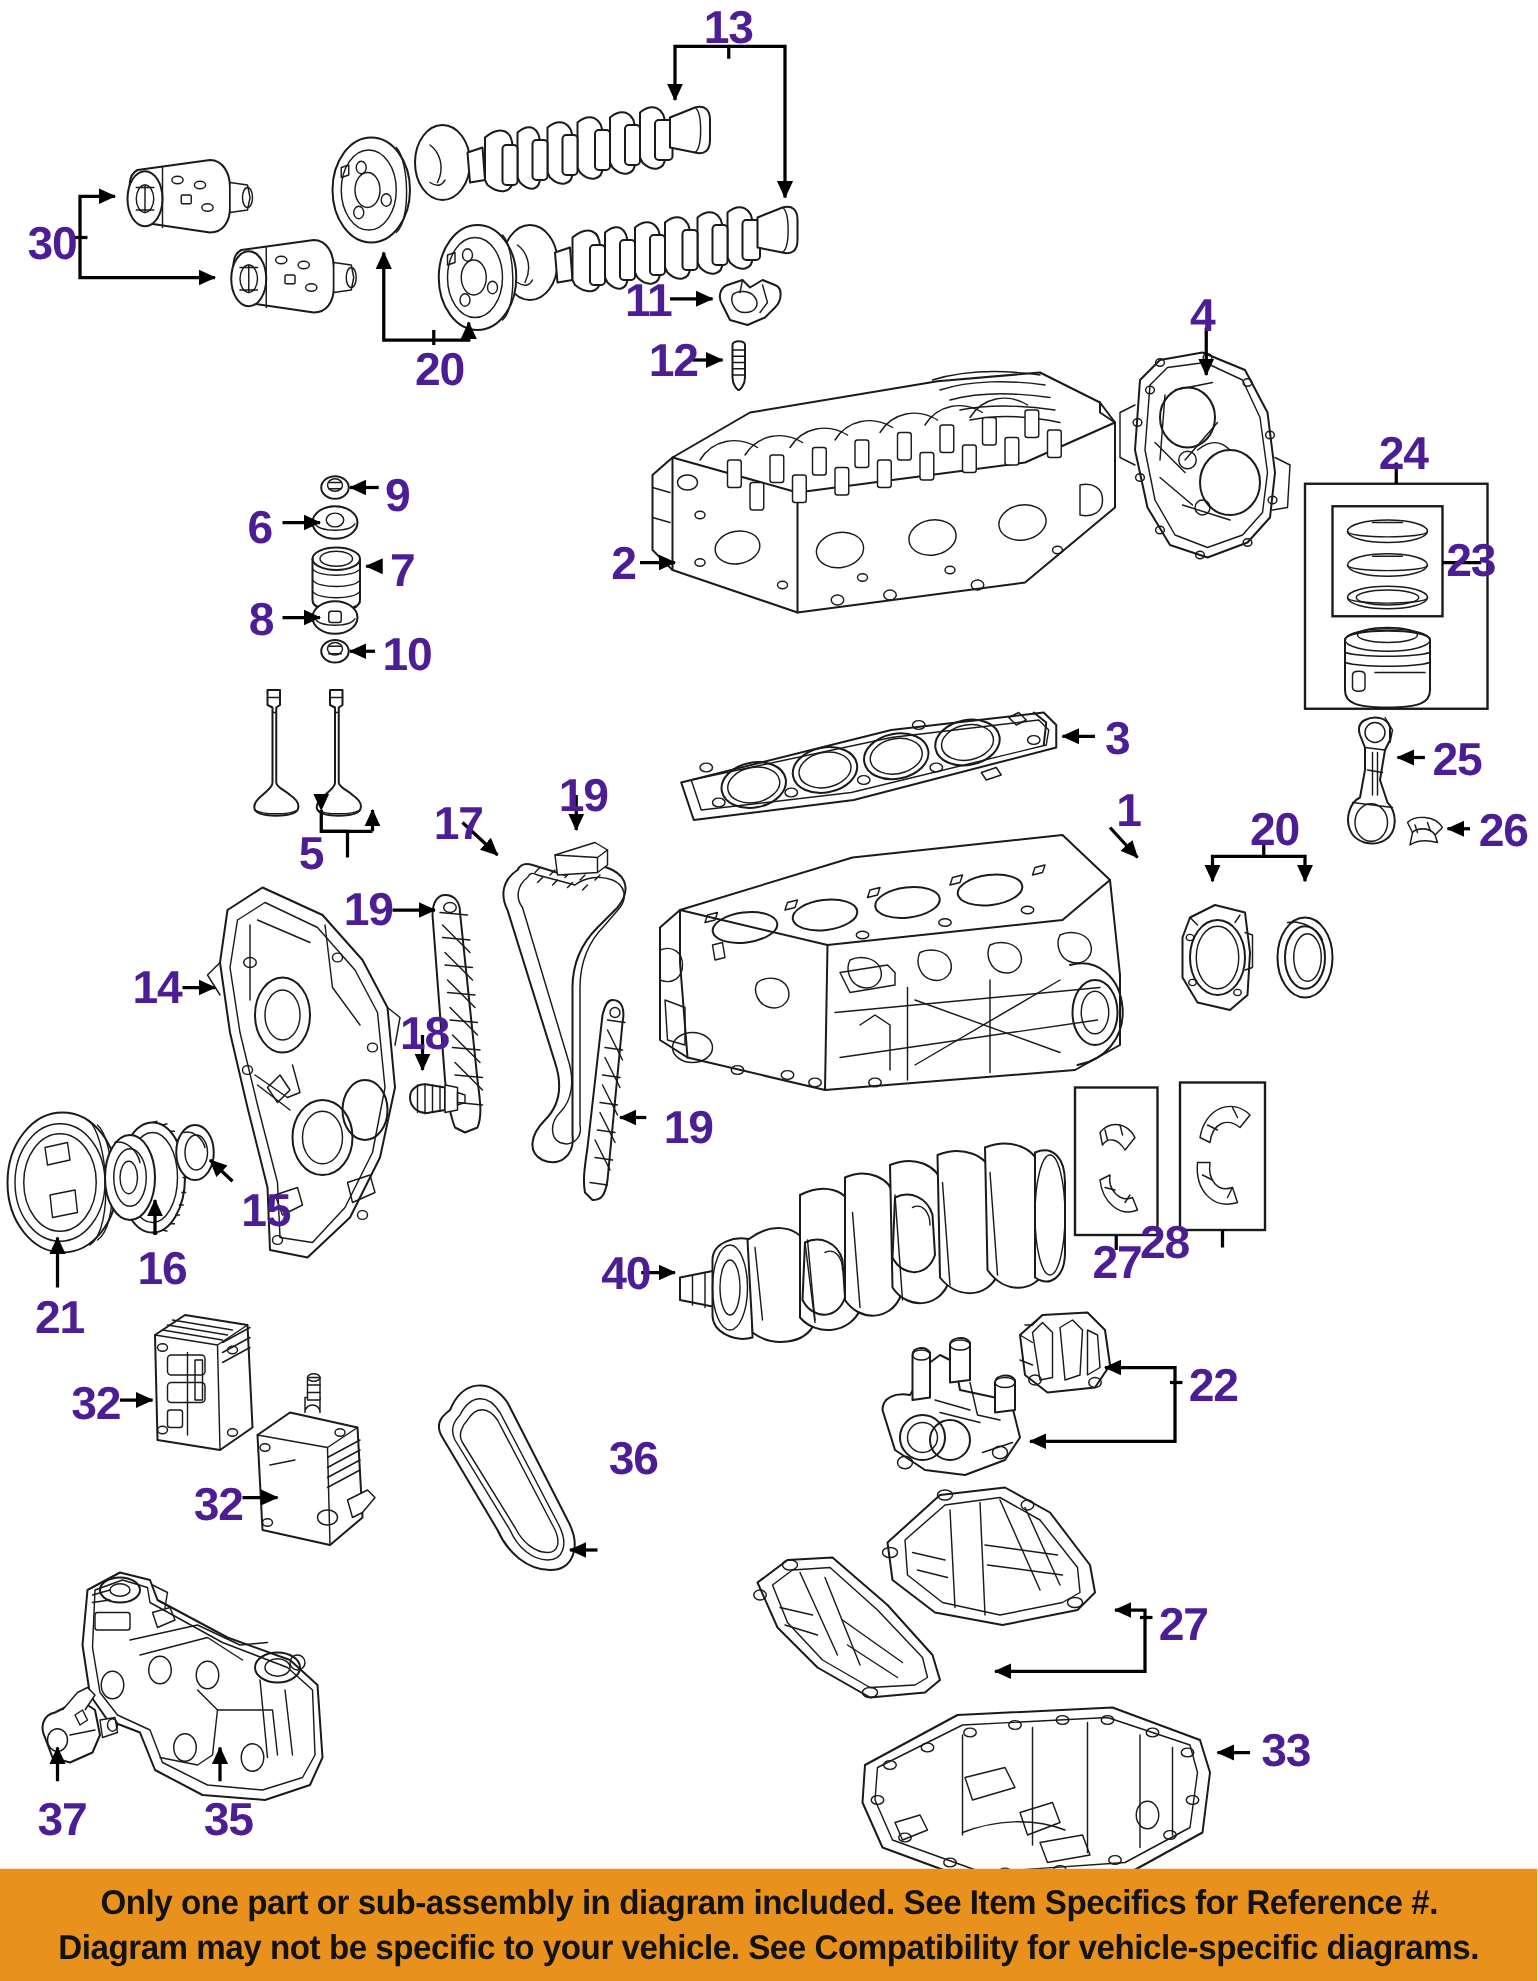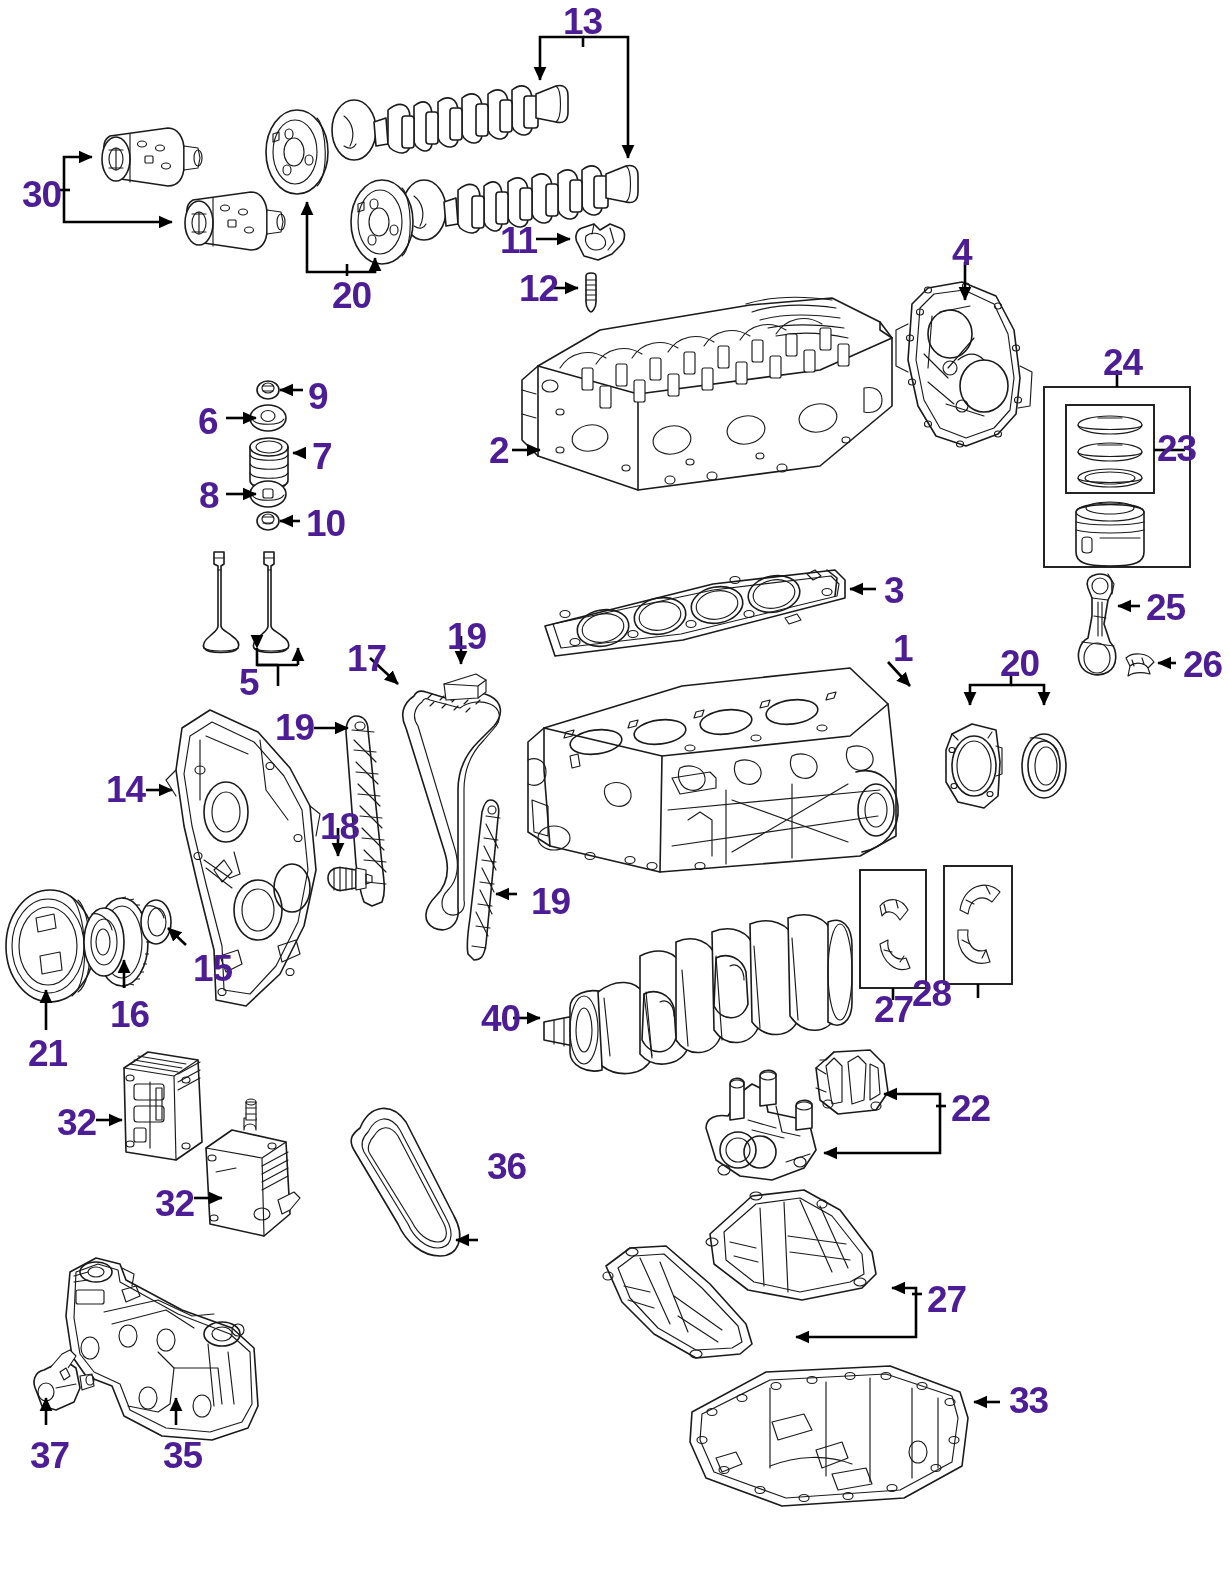--- a/index.html
+++ b/index.html
@@ -869,14 +869,18 @@
   <div class="callout" style="left:912px;top:975px">28</div>
   <div class="callout" style="left:57px;top:1104px">32</div>
   <div class="callout" style="left:155px;top:1185px">32</div>
   <div class="callout" style="left:951px;top:1090px">22</div>
   <div class="callout" style="left:487px;top:1148px">36</div>
   <div class="callout" style="left:927px;top:1281px">27</div>
   <div class="callout" style="left:1009px;top:1382px">33</div>
   <div class="callout" style="left:163px;top:1437px">35</div>
   <div class="callout" style="left:30px;top:1437px">37</div>
 
+  <div class="banner">
+    <div class="ln">Only one part or sub-assembly in diagram included. See Item Specifics for Reference #.</div>
+    <div class="ln">Diagram may not be specific to your vehicle. See Compatibility for vehicle-specific diagrams.</div>
+  </div>
 
 </div>
 
 </body></html>

